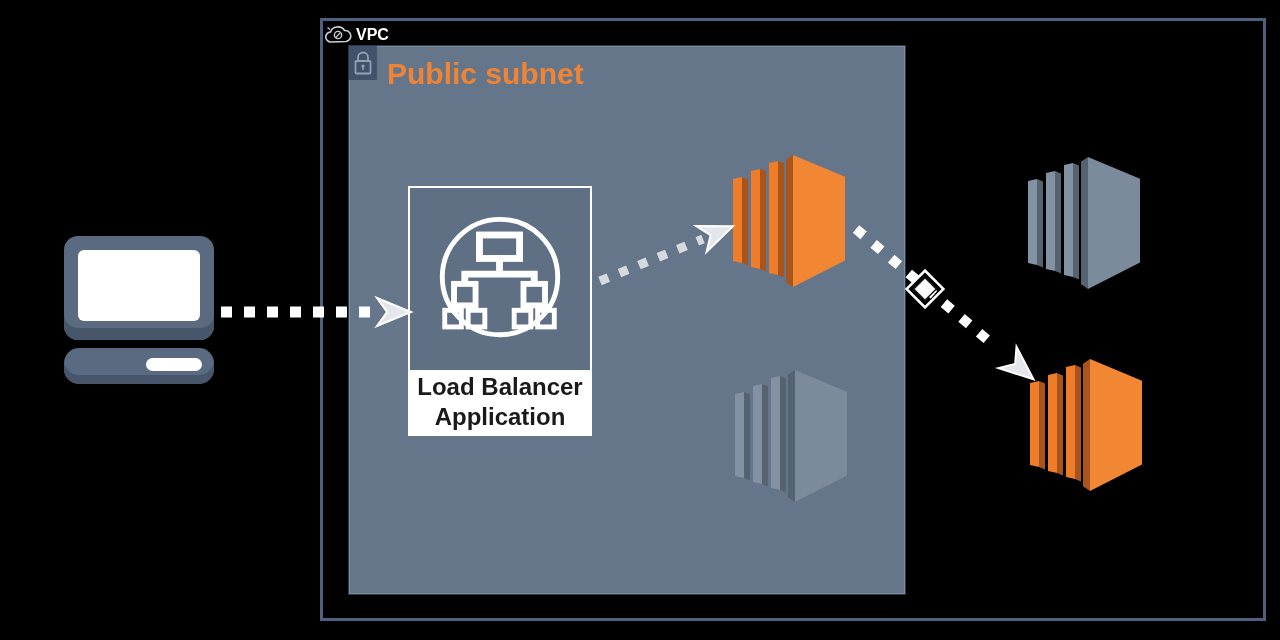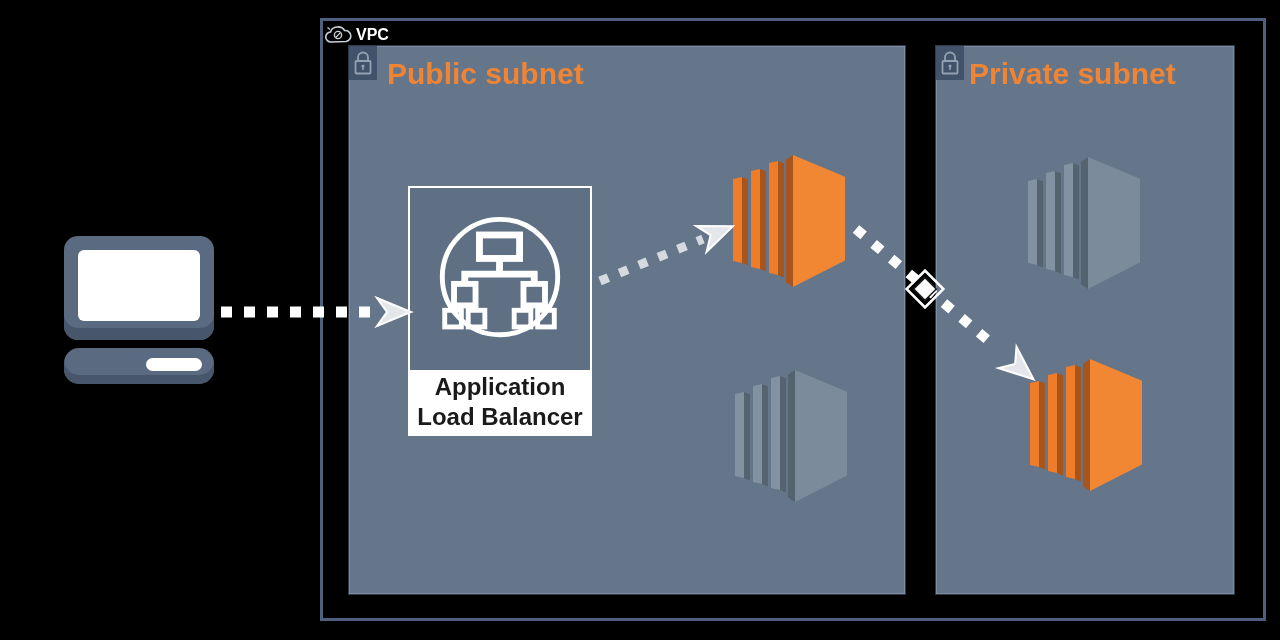--- a/index.html
+++ b/index.html
@@ -133,49 +133,38 @@
       <svg width="28" height="34" viewBox="0 0 28 34">
         <path d="M9,15 v-3.5 a5,5 0 0 1 10,0 v3.5" fill="none" style="stroke:var(--c-lock_stroke,#93A1B1)" stroke-width="1.8"></path>
         <rect x="6.5" y="15" width="15" height="12.5" rx="1" fill="none" style="stroke:var(--c-lock_stroke,#93A1B1)" stroke-width="1.8"></rect>
         <circle cx="14" cy="20" r="1.6" style="fill:var(--c-lock_stroke,#93A1B1)"></circle>
         <line x1="14" y1="21" x2="14" y2="24" style="stroke:var(--c-lock_stroke,#93A1B1)" stroke-width="1.6"></line>
       </svg>
     </div>
     <div class="subnet-title">Public subnet</div>
   </div>
 
-  <div class="subnet private">
-    <div class="lock-badge">
-      <svg width="28" height="34" viewBox="0 0 28 34">
-        <path d="M9,15 v-3.5 a5,5 0 0 1 10,0 v3.5" fill="none" style="stroke:var(--c-lock_stroke,#93A1B1)" stroke-width="1.8"></path>
-        <rect x="6.5" y="15" width="15" height="12.5" rx="1" fill="none" style="stroke:var(--c-lock_stroke,#93A1B1)" stroke-width="1.8"></rect>
-        <circle cx="14" cy="20" r="1.6" style="fill:var(--c-lock_stroke,#93A1B1)"></circle>
-        <line x1="14" y1="21" x2="14" y2="24" style="stroke:var(--c-lock_stroke,#93A1B1)" stroke-width="1.6"></line>
-      </svg>
-    </div>
-    <div class="subnet-title">Private subnet</div>
-  </div>
 
   <div class="alb">
     <div class="alb-icon-area">
       <svg width="180" height="182" viewBox="0 0 184 184">
         <circle cx="92" cy="90" r="59" fill="none" stroke="#fff" stroke-width="5"></circle>
         <rect x="71" y="47" width="41" height="24" fill="none" stroke="#fff" stroke-width="7"></rect>
         <path d="M91.5,71 V85 M56,97 V87 H127 V97" fill="none" stroke="#fff" stroke-width="7"></path>
         <rect x="45" y="97" width="22" height="22" fill="none" stroke="#fff" stroke-width="6"></rect>
         <rect x="116" y="97" width="22" height="22" fill="none" stroke="#fff" stroke-width="6"></rect>
         <rect x="35.5" y="124" width="17" height="17" fill="none" stroke="#fff" stroke-width="5"></rect>
         <rect x="59.5" y="124" width="17" height="17" fill="none" stroke="#fff" stroke-width="5"></rect>
         <rect x="106.5" y="124" width="17" height="17" fill="none" stroke="#fff" stroke-width="5"></rect>
         <rect x="130.5" y="124" width="17" height="17" fill="none" stroke="#fff" stroke-width="5"></rect>
       </svg>
     </div>
     <div class="alb-label">
+      <div>Load Balancer</div>
       <div>Application</div>
-      <div>Load Balancer</div>
     </div>
   </div>
 
   <div class="ec2" style="left:733px; top:148px"><svg width="112" height="140" viewBox="0 0 112 140">
     <polygon points="0,31 9,29 9,115 0,113" fill="#EE7C28"></polygon>
     <polygon points="9,29 15,31.4 15,117.4 9,115" fill="#A8551D"></polygon>
     <polygon points="18,23 27,21 27,121 18,119" fill="#EE7C28"></polygon>
     <polygon points="27,21 33,23.4 33,123.4 27,121" fill="#A8551D"></polygon>
     <polygon points="36,15 45,13 45,127 36,125" fill="#EE7C28"></polygon>
     <polygon points="45,13 51,15.4 51,129.4 45,127" fill="#A8551D"></polygon>

